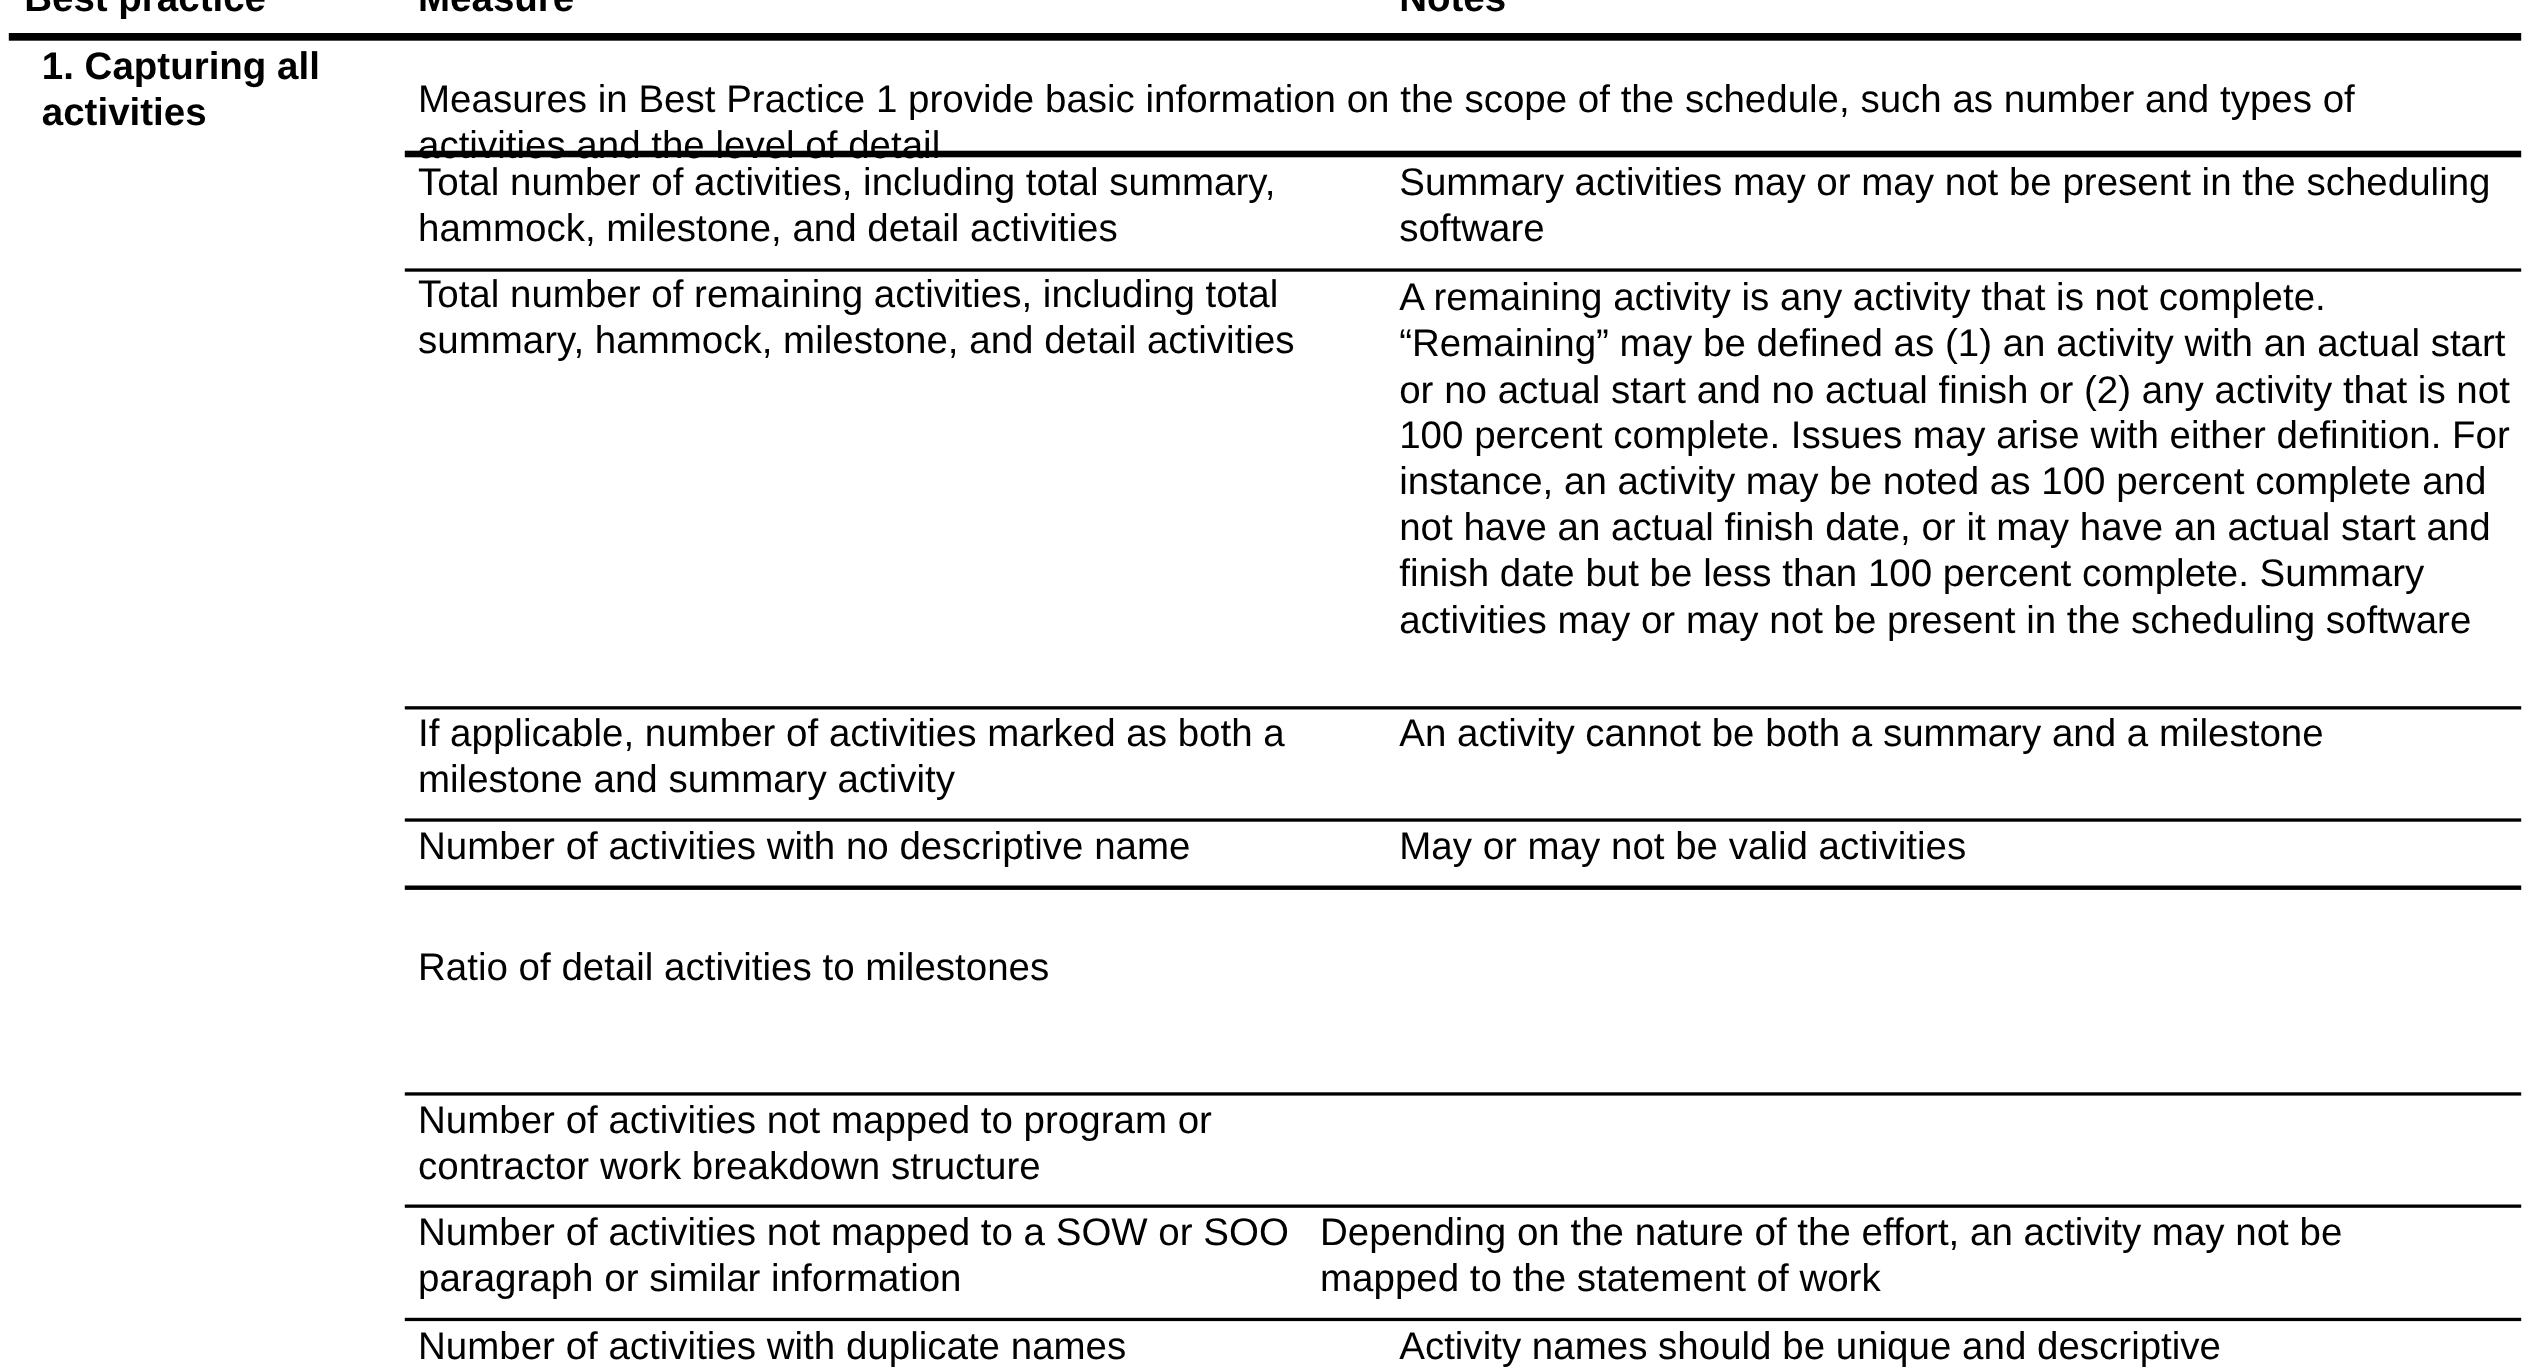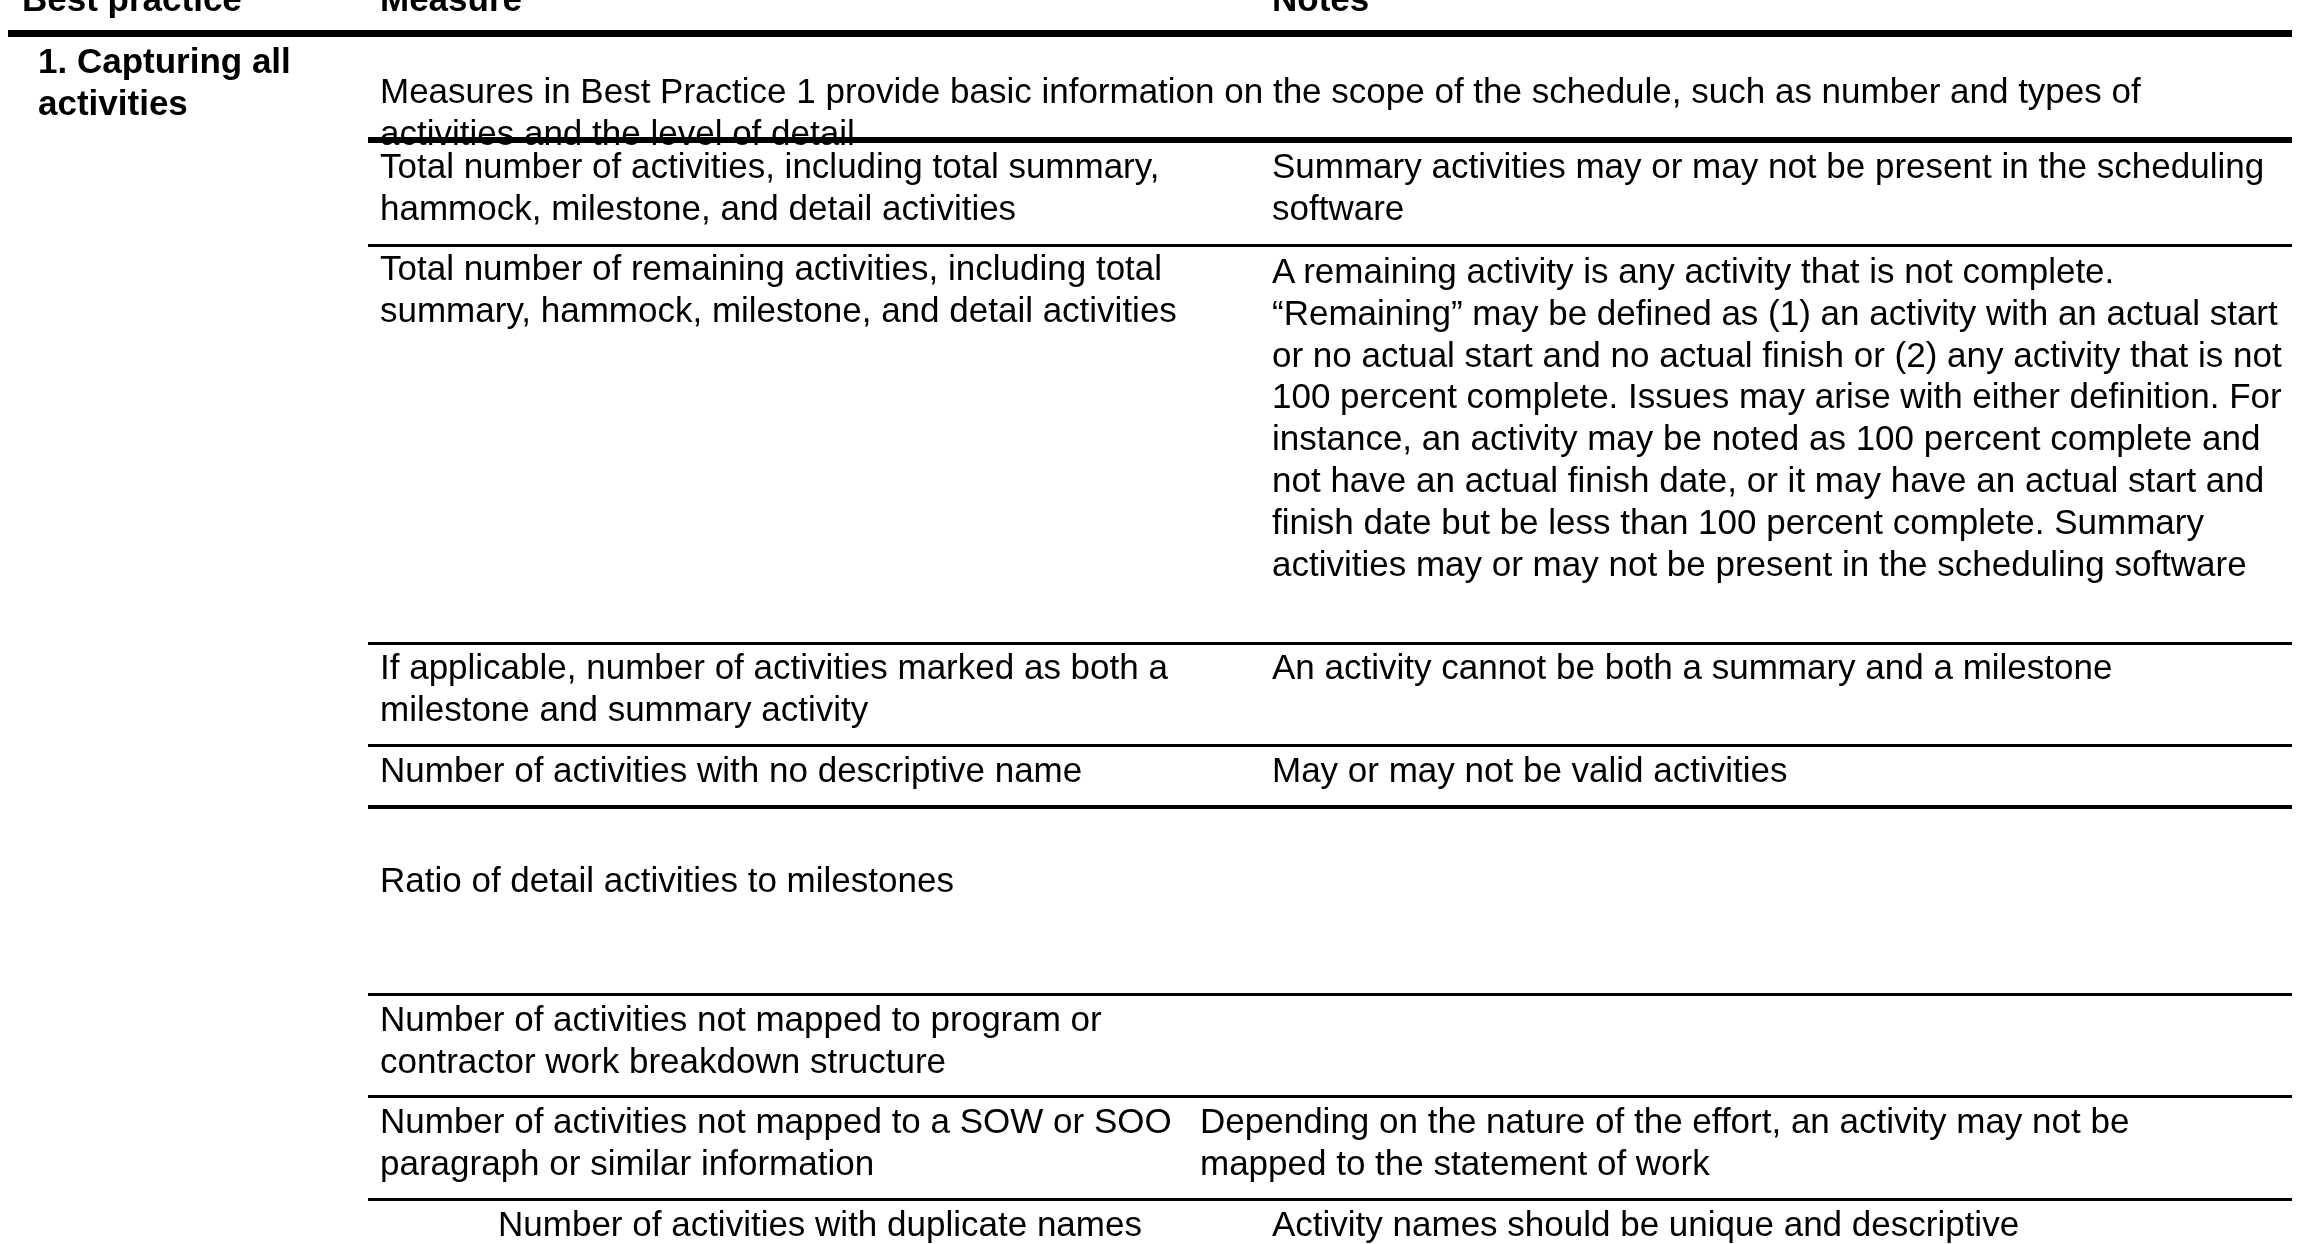--- a/index.html
+++ b/index.html
@@ -53,16 +53,16 @@
   <div class="rule" style="left:368px; top:993px; width:1924px; height:3px;"></div>
 
   <div class="cell" style="left:380px; top:998px; width:880px;">Number of activities not mapped to program or contractor work breakdown structure</div>
   <div class="cell" style="left:1272px; top:998px; width:1010px;"></div>
   <div class="rule" style="left:368px; top:1095px; width:1924px; height:3px;"></div>
 
   <div class="cell" style="left:380px; top:1100px; width:880px;">Number of activities not mapped to a SOW or SOO paragraph or similar information</div>
   <div class="cell" style="left:1200px; top:1100px; width:1010px;">Depending on the nature of the effort, an activity may not be mapped to the statement of work</div>
   <div class="rule" style="left:368px; top:1198px; width:1924px; height:3px;"></div>
 
-  <div class="cell" style="left:380px; top:1203px; width:880px;text-align:center;">Number of activities with duplicate names</div>
+  <div class="cell" style="left:380px; top:1203px; width:880px;">Number of activities with duplicate names</div>
   <div class="cell" style="left:1272px; top:1203px; width:1010px;">Activity names should be unique and descriptive</div>
 
 </div>
 
 </body></html>

